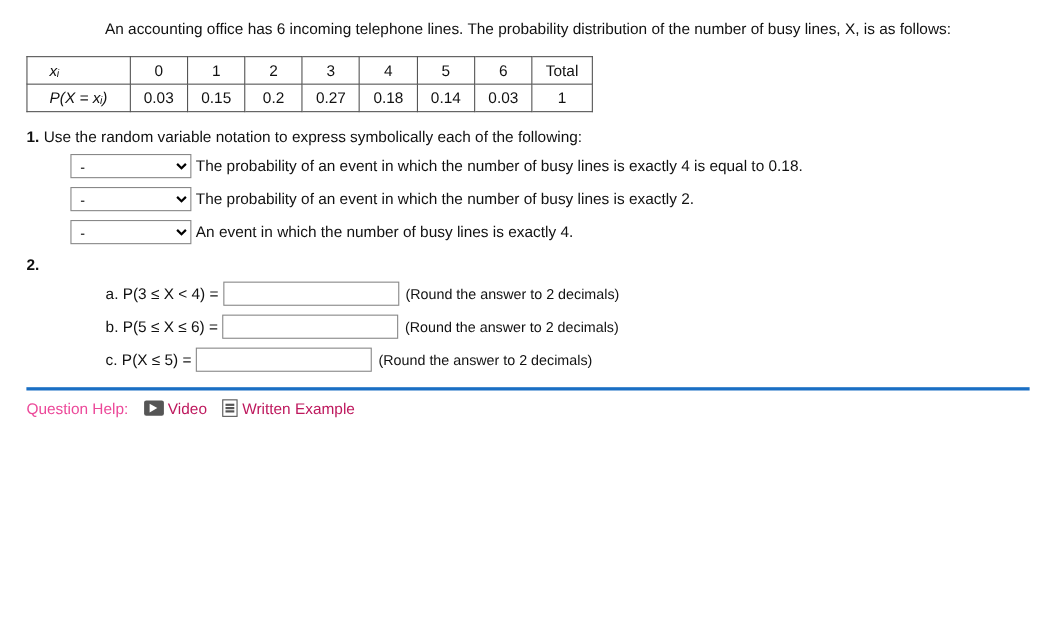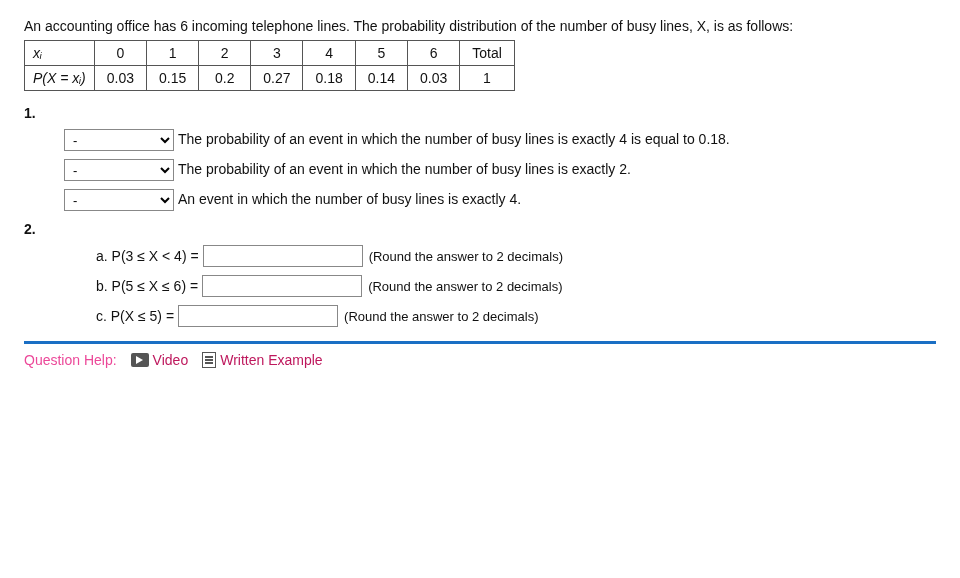--- a/index.html
+++ b/index.html
@@ -8,38 +8,39 @@
       font-size: 14px;
       background: #fff;
       color: #111;
       width: 960px;
       min-height: 578px;
       padding: 16px 24px 12px 24px;
     }
     .intro-text {
       font-size: 14px;
       line-height: 1.5;
-      margin-bottom: 3px;
+      margin-bottom: 14px;
+      text-align: center;
     }
     table.prob-table {
       border-collapse: collapse;
       margin-bottom: 14px;
       font-size: 14px;
     }
     table.prob-table td, table.prob-table th {
       border: 1px solid #555;
       padding: 4px 12px;
       text-align: center;
       min-width: 52px;
     }
     table.prob-table td.label-cell {
       text-align: left;
       font-style: italic;
       white-space: nowrap;
-      padding: 4px 8px;
+      padding: 4px 20px;
     }
     .section {
       margin-bottom: 10px;
     }
     .question-line {
       display: flex;
       align-items: flex-start;
       margin-bottom: 8px;
       margin-left: 40px;
     }
@@ -168,20 +169,21 @@
     <td>0.14</td>
     <td>0.03</td>
     <td>1</td>
   </tr>
 </tbody>
   </table>
 
 <div class="section">
   <div style="display:flex; align-items:flex-start; margin-bottom:8px;">
     <span style="margin-right:4px; font-weight:bold;">1.</span>
+    <span>Use the random variable notation to express symbolically each of the following:</span>
   </div>
 
   <div class="question-line">
     <select class="dropdown-select">
       <option>-</option>
       <option>P(X=4)=0.18</option>
       <option>P(X=2)</option>
       <option>{X=2}</option>
     </select>
     <span class="question-text">The probability of an event in which the number of busy lines is exactly 4 is equal to 0.18.</span>

